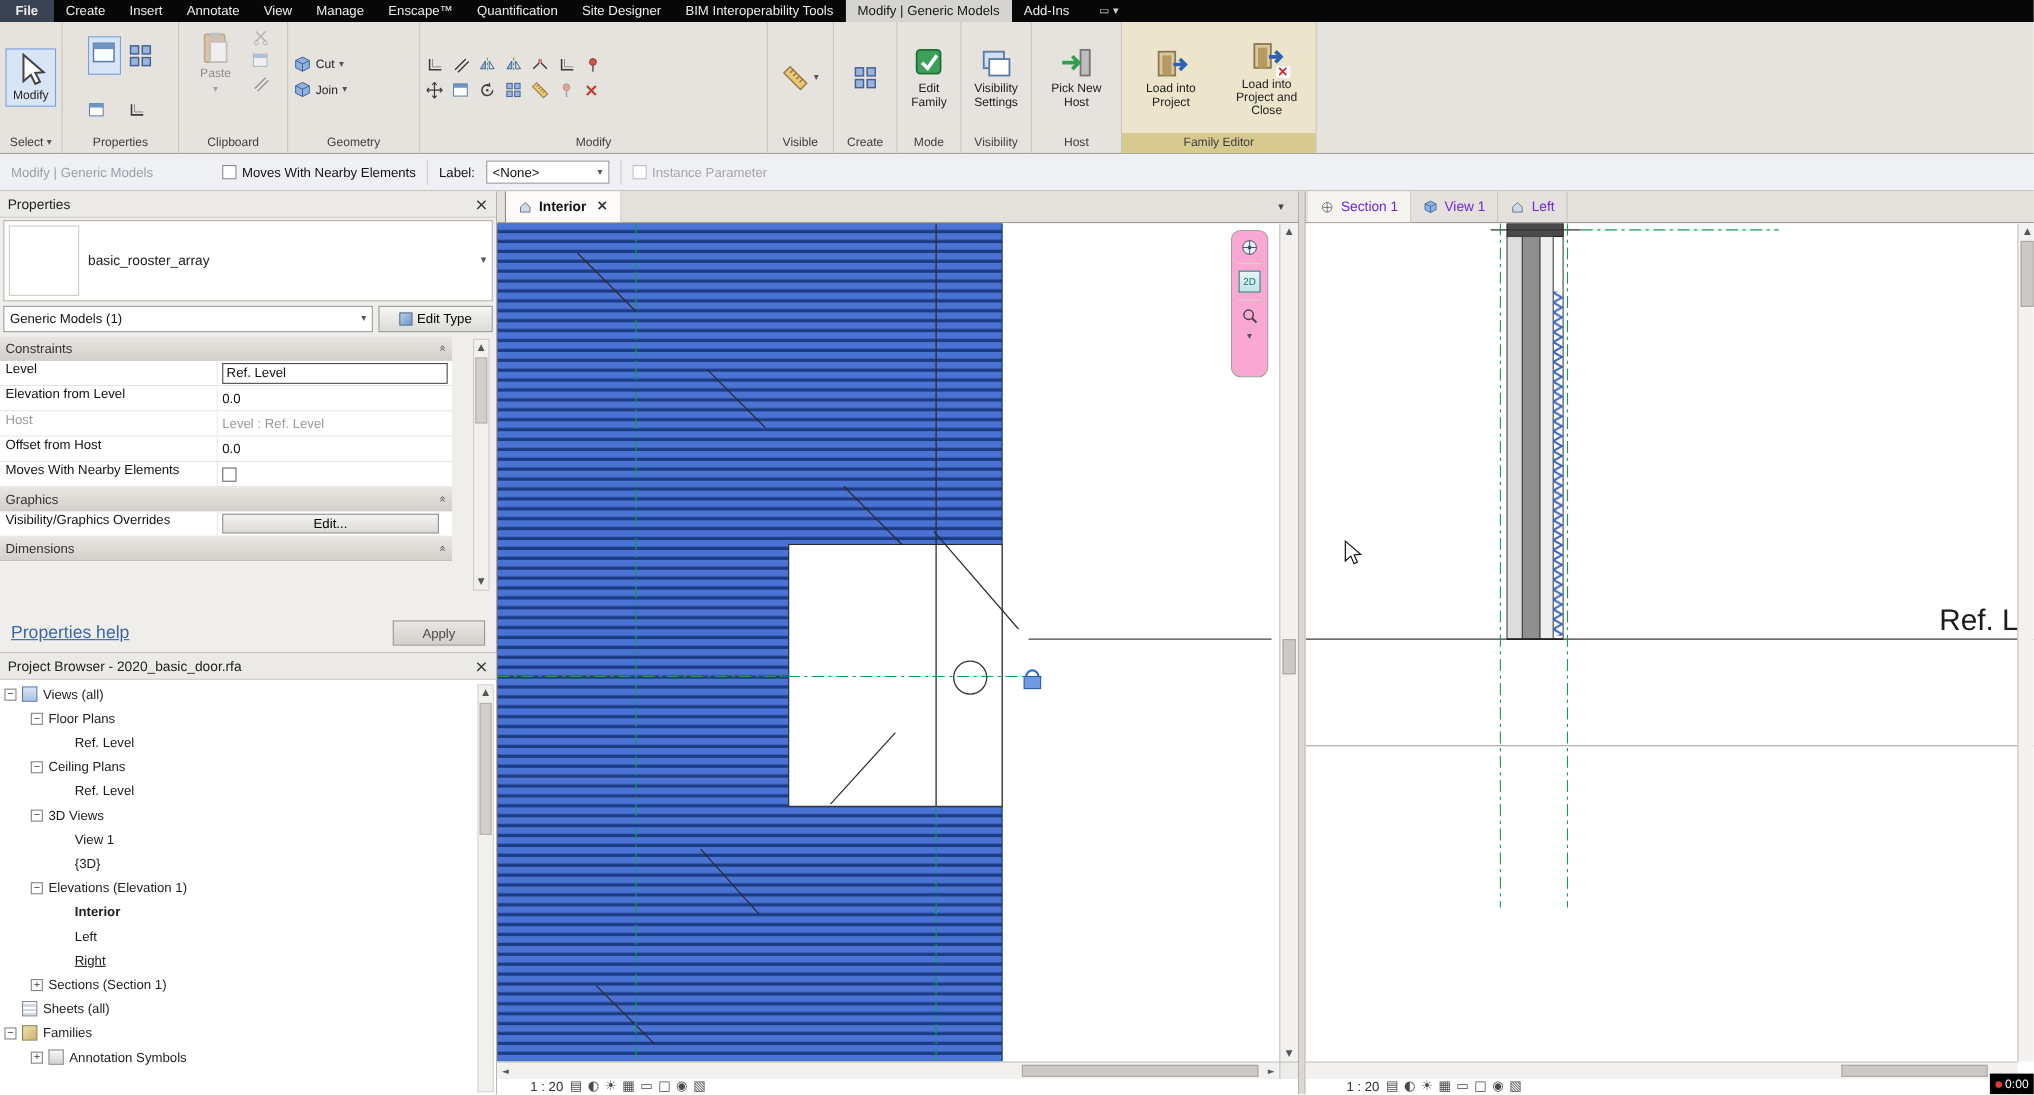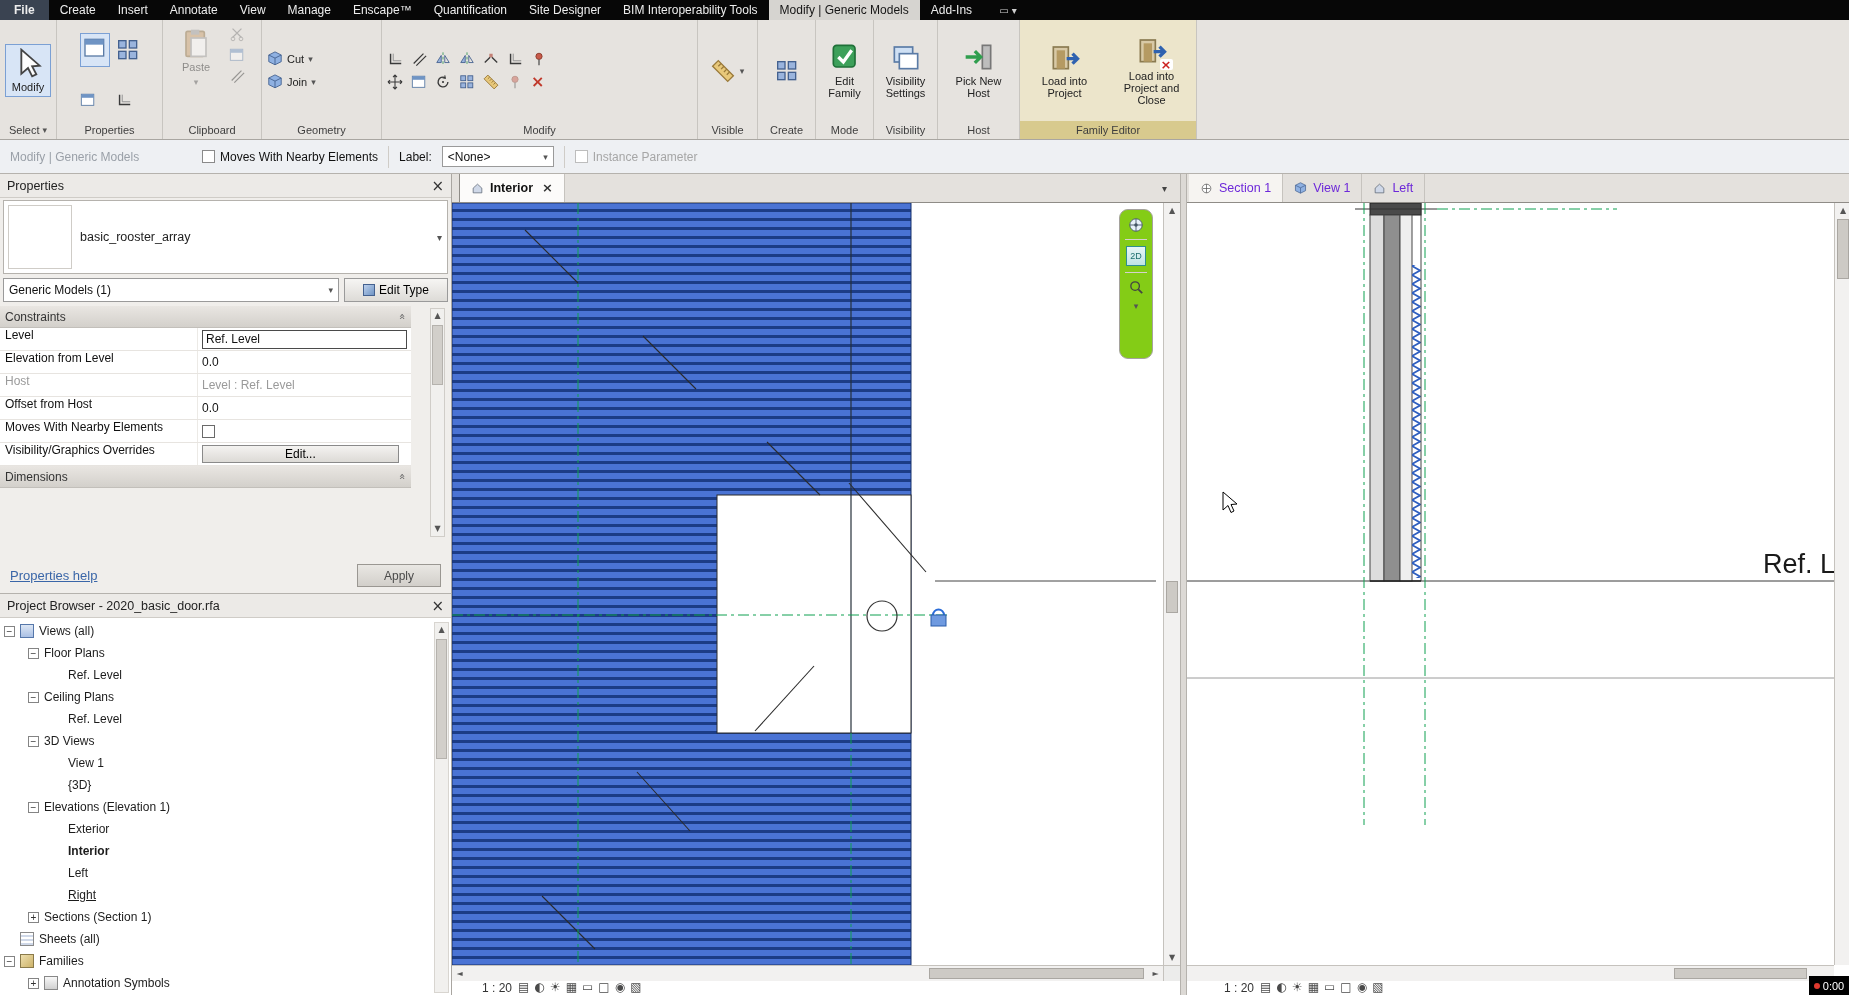--- a/index.html
+++ b/index.html
@@ -71,21 +71,21 @@
   .plbl{width:198px;padding-left:5px;border-right:1px solid #eceae6;overflow:hidden;white-space:nowrap}
   .pval{flex:1;padding:0 4px;display:flex;align-items:center;overflow:hidden;white-space:nowrap}
   .valbox{border:1px solid #4a4a4a;background:#fff;width:100%;height:19px;display:flex;align-items:center;padding-left:3px}
   .grayrow{color:#9a9a9a}
   .gridcb{width:13px;height:13px;border:1px solid #6a6a6a;background:#fff;display:flex;align-items:center;justify-content:center;font-size:11px;line-height:11px}
   .editbtn{width:96%;height:18px;border:1px solid #8a8a8a;background:linear-gradient(#f4f3f1,#dcdad6);font-size:12px;font-family:"Liberation Sans",sans-serif}
   .prop-scroll{position:absolute;right:6px;top:134px;width:15px;height:229px;background:#f1f0ee;border:1px solid #d0cdc8}
   .prop-scroll .sa{position:absolute;left:0;width:13px;height:14px;text-align:center;font-size:8px;color:#555;line-height:14px}
   .prop-scroll .thumb{position:absolute;left:1px;width:11px}
   .propfoot{position:absolute;left:0;right:0;bottom:6px;display:flex;align-items:center;justify-content:space-between;padding:0 10px}
-  .helplink{color:#3a66a8;text-decoration:underline;font-size:13px}
+  .helplink{color:#3a66a8;text-decoration:underline;font-size:16px}
   .applybtn{width:84px;height:23px;border:1px solid #9a9792;background:linear-gradient(#e9e7e3,#d2cfca);color:#4a4a4a;font-size:12px;font-family:"Liberation Sans",sans-serif}
   .browser{position:absolute;top:419px;left:0;right:0;bottom:0;background:#fff;border-top:1px solid #b5b2ad}
   .browser .palette-hd{background:#eceae7}
   .tree{position:relative;padding-top:2px;font-size:12px;color:#1c1c1c;overflow:hidden}
   .trow{height:22px;display:flex;align-items:center}
   .trow.sel .tlabel{font-weight:bold}
   .expander{width:11px;height:11px;border:1px solid #848484;background:#fff;margin-right:5px;flex:0 0 auto;font-size:10px;line-height:9px;text-align:center;color:#333}
   .expander.none{border-color:transparent;background:transparent}
   .ticon{width:14px;height:14px;display:inline-block;margin-right:5px;flex:0 0 auto}
   .ticon.views{border:1px solid #5577aa;background:linear-gradient(#dce6f4,#aac0e4)}
@@ -115,21 +115,21 @@
   .vscroll .sa{position:absolute;left:0;width:16px;height:15px;text-align:center;font-size:8px;color:#555;line-height:15px}
   .vscroll .thumb{position:absolute;left:2px;width:12px;background:#cdcac5;border:1px solid #aaa7a2}
   .hscroll{position:absolute;left:0;top:762px;height:16px;background:#f2f1f0;border-top:1px solid #c5c2bd}
   .hscroll .sa{position:absolute;top:0;height:15px;width:15px;text-align:center;font-size:8px;color:#555;line-height:15px}
   .hscroll .thumb{position:absolute;top:2px;height:11px;background:#cdcac5;border:1px solid #aaa7a2}
   .corner{position:absolute;right:0;top:762px;width:17px;height:16px;background:#ececeb;border-top:1px solid #c5c2bd;border-left:1px solid #c5c2bd}
   .viewctl{position:absolute;left:0;right:0;top:778px;height:17px;background:#fff;display:flex;align-items:flex-start;gap:6px;font-size:12px;color:#333}
   .viewctl .scale{flex:0 0 auto}
   .vc-icons{display:flex;gap:5px}
   .vcicon{font-size:12px;color:#4a4a4a;line-height:13px}
-  .navbar{position:absolute;left:667px;top:6px;width:34px;height:150px;background:#84cc16;border:1px solid #a5a29d;border-radius:9px;display:flex;flex-direction:column;align-items:center;gap:6px;padding-top:7px}
+  .navbar{position:absolute;left:667px;top:6px;width:34px;height:134px;background:#f9a8d4;border:1px solid #a5a29d;border-radius:9px;display:flex;flex-direction:column;align-items:center;gap:6px;padding-top:7px}
   .navbar .divline{width:22px;height:1px;background:#d5d2cd}
   .nav2d{width:20px;height:20px;border:1px solid #2e8f8f;background:linear-gradient(#e8f6f6,#bfe4e4);font-size:9px;display:flex;align-items:center;justify-content:center;color:#1f6f6f}
   .reflabel{position:absolute;left:576px;top:346px;font-size:27px;color:#1a1a1a;white-space:nowrap}
   .cursorwrap{position:absolute;left:34px;top:288px}
   .recbadge{position:absolute;right:0;bottom:0;width:40px;height:19px;background:#000;color:#fff;font-size:11px;display:flex;align-items:center;justify-content:center;gap:3px;z-index:50}
   .recdot{width:6px;height:6px;border-radius:50%;background:#e03a2f}
 </style>
 </head>
 <body>
 
@@ -535,20 +535,24 @@
         <div class="prow">
           <span class="plbl">Offset from Host</span>
           <span class="pval">0.0</span>
         </div>
         <div class="prow">
           <span class="plbl">Moves With Nearby Elements</span>
           <span class="pval">
               <span class="gridcb"></span>
             </span>
         </div>
+        <div class="sechdr">
+          <span>Graphics</span>
+            <span class="sec-chev sym">«</span>
+        </div>
         <div class="prow">
           <span class="plbl">Visibility/Graphics Overrides</span>
           <span class="pval">
               <button class="editbtn">Edit...</button>
             </span>
         </div>
         <div class="sechdr">
           <span>Dimensions</span>
             <span class="sec-chev sym">«</span>
         </div>
@@ -599,24 +603,20 @@
             <span class="expander none"></span>
             <span class="tlabel">View 1</span>
           </div>
           <div class="trow" style="padding-left: 52px;">
             <span class="expander none"></span>
             <span class="tlabel">{3D}</span>
           </div>
           <div class="trow" style="padding-left: 28px;">
             <span class="expander">−</span>
             <span class="tlabel">Elevations (Elevation 1)</span>
-          </div>
-          <div class="trow" style="padding-left: 52px;">
-            <span class="expander none"></span>
-            <span class="tlabel">Exterior</span>
           </div>
           <div class="trow sel" style="padding-left: 52px;">
             <span class="expander none"></span>
             <span class="tlabel">Interior</span>
           </div>
           <div class="trow" style="padding-left: 52px;">
             <span class="expander none"></span>
             <span class="tlabel">Left</span>
           </div>
           <div class="trow" style="padding-left: 52px; text-decoration: underline;">

